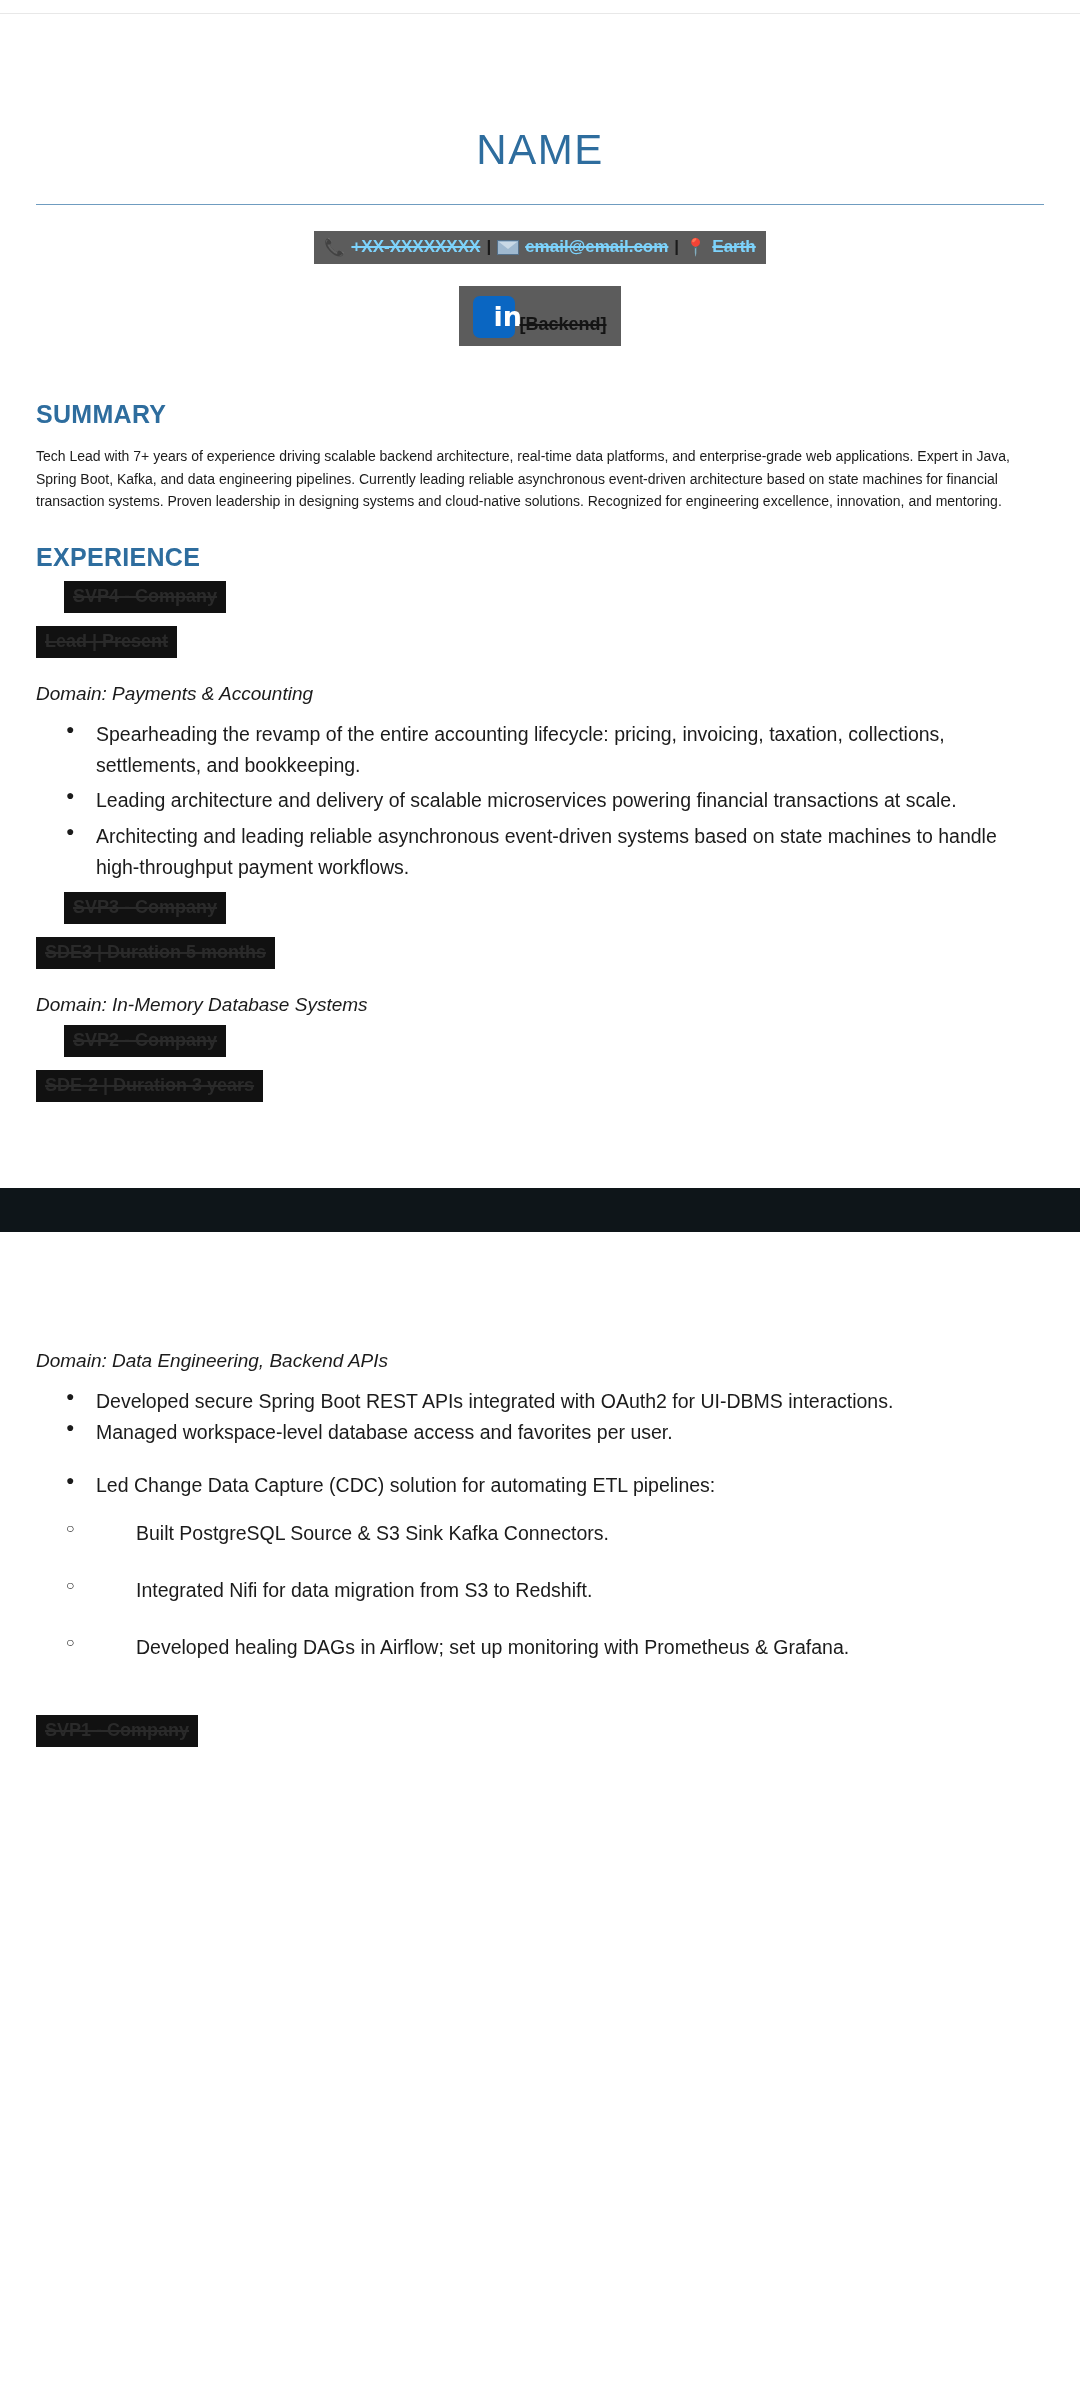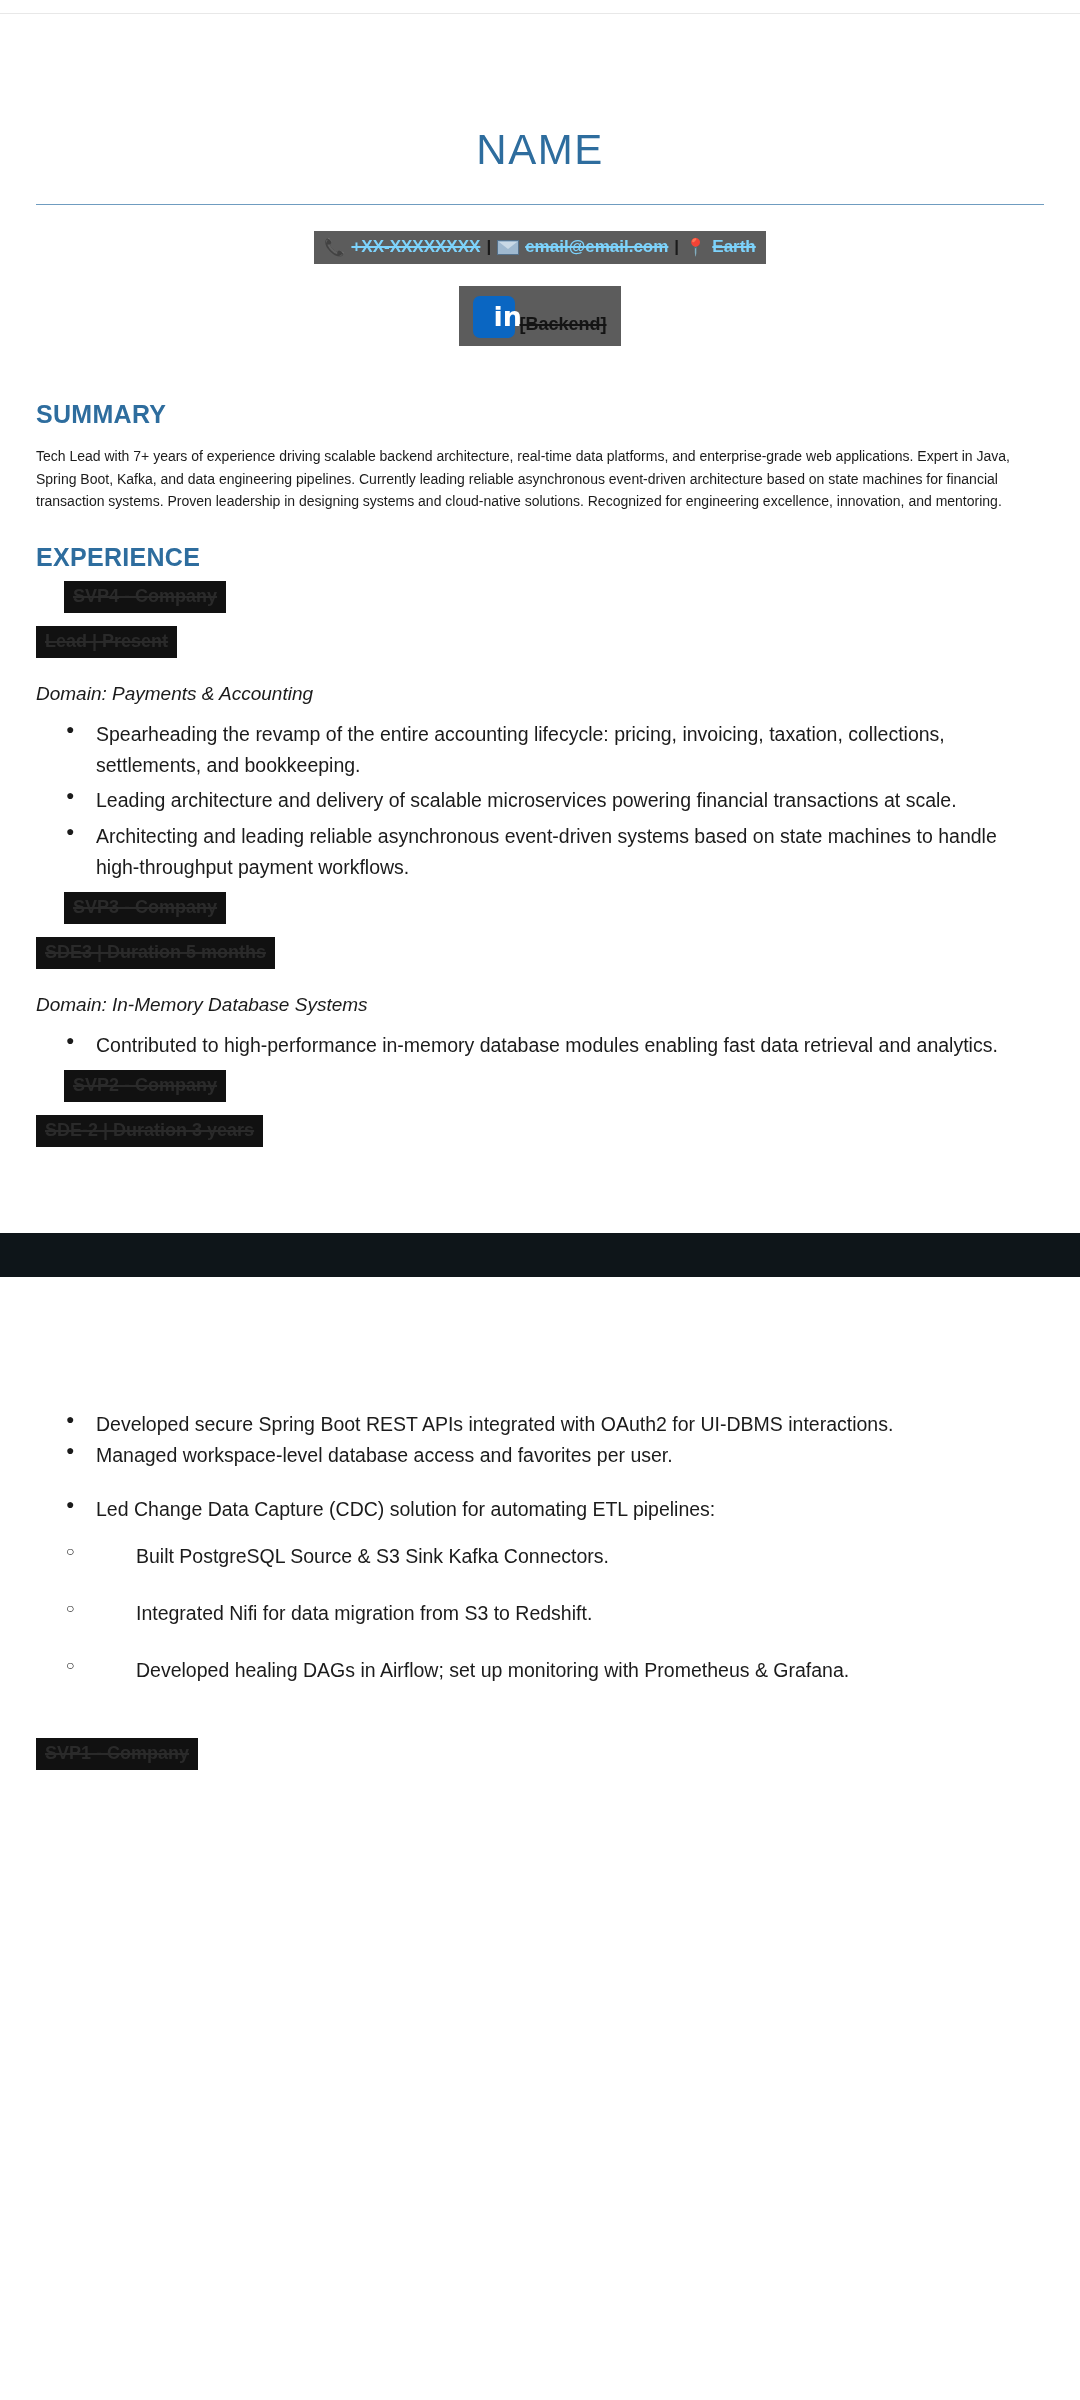--- a/index.html
+++ b/index.html
@@ -250,36 +250,34 @@
       <li>Architecting and leading reliable asynchronous event-driven systems based on state machines to handle high-throughput payment workflows.</li>
     </ul>
 
     <div class="bar-gap-1">
       <span class="black-bar">SVP3 - Company</span>
     </div>
     <div class="bar-gap-2">
       <span class="black-bar">SDE3 | Duration 5 months</span>
     </div>
     <div class="domain-line">Domain: In-Memory Database Systems</div>
-    <ul class="bullets">
-      <li>Contributed to high-performance in-memory database modules enabling fast data retrieval and analytics.</li>
-    </ul>
 
     <div class="bar-gap-1">
       <span class="black-bar">SVP2 - Company</span>
     </div>
     <div class="bar-gap-2">
       <span class="black-bar">SDE-2 | Duration 3 years</span>
     </div>
 
   </div>
 
   <div class="page-break"></div>
 
   <div class="content page2">
+    <div class="domain-line" style="margin-top:0">Domain: Data Engineering, Backend APIs</div>
     <ul class="bullets tight">
       <li>Developed secure Spring Boot REST APIs integrated with OAuth2 for UI-DBMS interactions.</li>
       <li>Managed workspace-level database access and favorites per user.</li>
     </ul>
     <ul class="bullets" style="margin-top:22px">
       <li>Led Change Data Capture (CDC) solution for automating ETL pipelines:</li>
     </ul>
     <ul class="subbullets">
       <li>Built PostgreSQL Source &amp; S3 Sink Kafka Connectors.</li>
       <li>Integrated Nifi for data migration from S3 to Redshift.</li>

